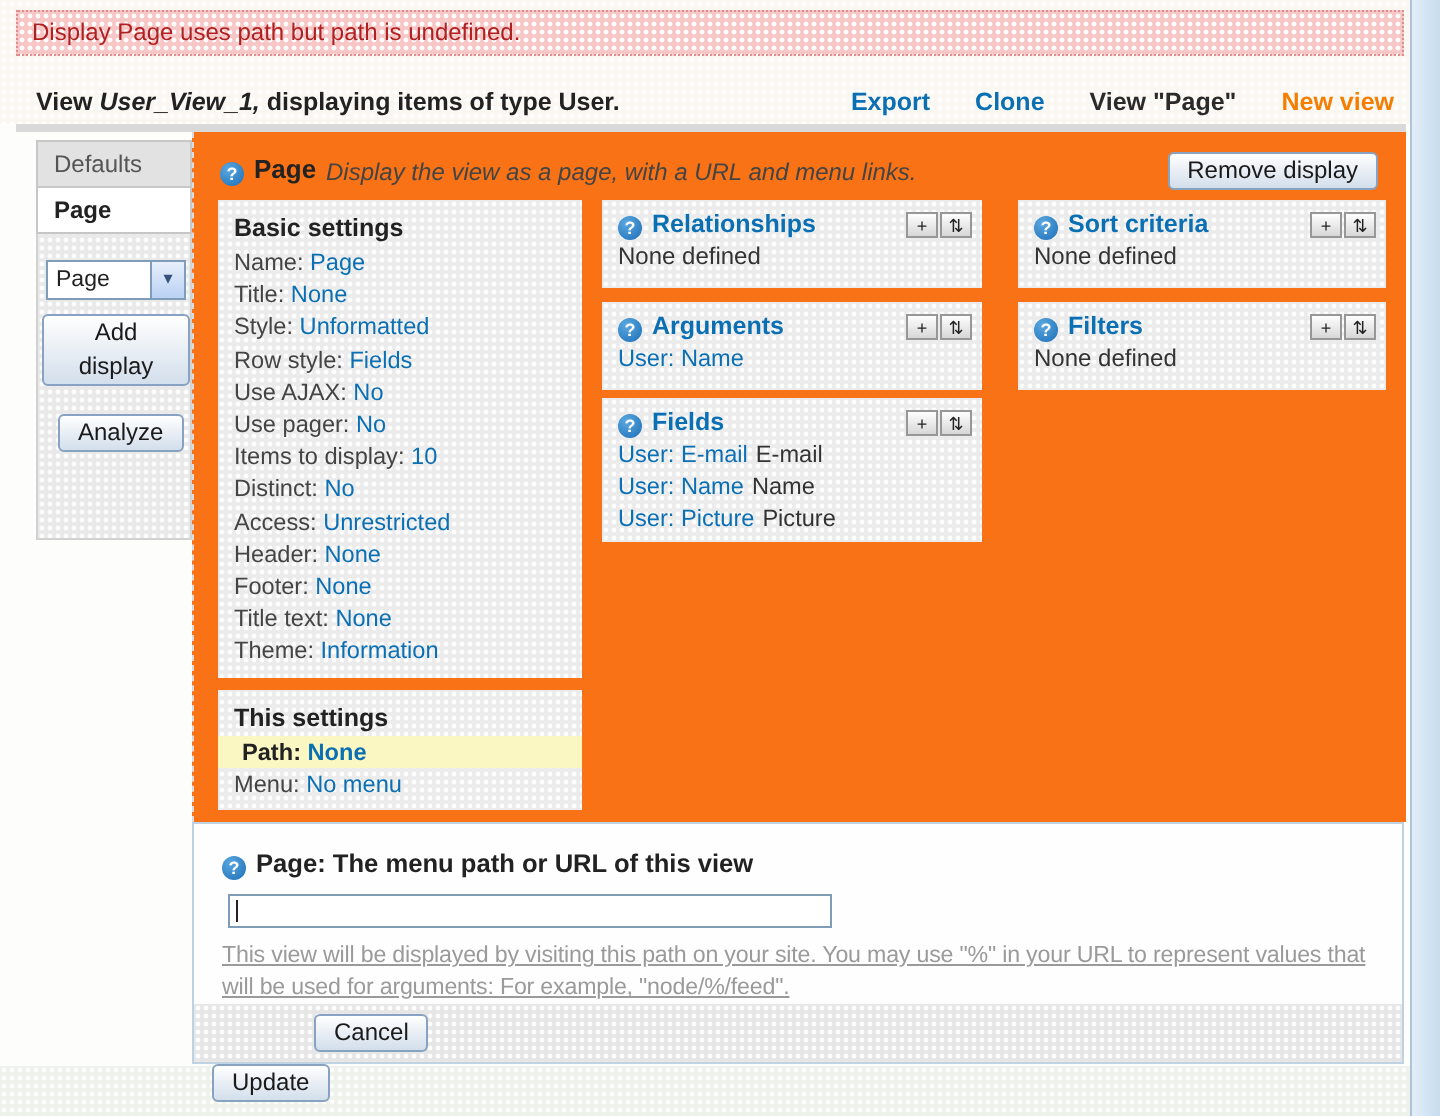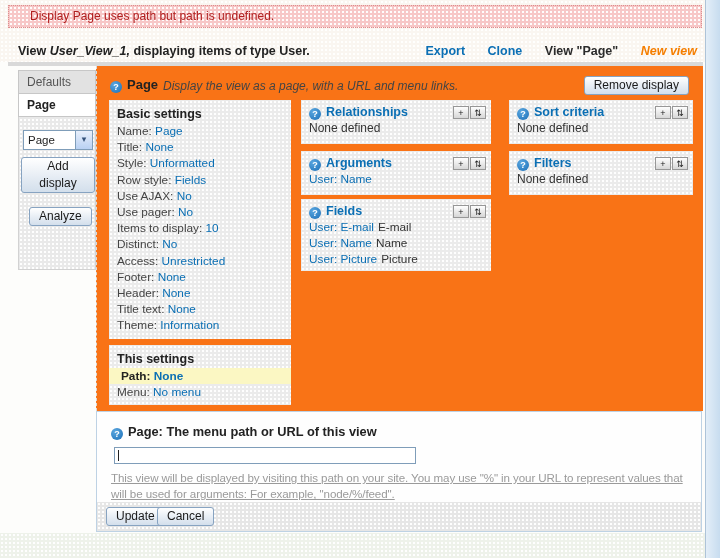--- a/index.html
+++ b/index.html
@@ -5,29 +5,29 @@
   * { margin:0; padding:0; box-sizing:border-box; }
   html,body { width:720px; height:558px; }
   body { font-family:"Liberation Sans","DejaVu Sans",sans-serif; font-size:12px; color:#333; background:#fff; overflow:hidden; }
   .page { position:relative; width:720px; height:558px; background:#fdfdfb; overflow:hidden; }
   .dots { background-image:radial-gradient(circle, rgba(255,255,255,.95) 1px, rgba(255,255,255,0) 1.4px); background-size:4px 4px; }
 
   .top-band { position:absolute; left:0; top:0; width:705px; height:62px; background-color:#faf6f1; }
   .right-strip { position:absolute; left:705px; top:0; width:15px; height:558px; background:linear-gradient(to right,#e3eef8,#c7dcef); border-left:1px solid #adc3d8; }
   .bottom-strip { position:absolute; left:0; top:533px; width:705px; height:25px; background-color:#eef2ea; }
 
-  .error-bar { position:absolute; left:8px; top:5px; width:694px; height:23px; background-color:#f7c7c7; border:1px dotted #dd8f8f; color:#b02020; line-height:21px; padding-left:21px; font-size:12px; }
+  .error-bar { position:absolute; left:8px; top:5px; width:694px; height:23px; background-color:#f7c7c7; border:1px dotted #dd8f8f; color:#b02020; line-height:21px; padding-left:7px; font-size:12px; }
 
   .title-row { position:absolute; left:18px; top:44px; font-weight:bold; font-size:12.5px; color:#222; }
   .title-row i { font-style:italic; }
   .title-links { position:absolute; right:23px; top:44px; font-weight:bold; font-size:12.5px; white-space:nowrap; }
   .title-links a { text-decoration:none; margin-left:19px; }
   a.lnk-blue { color:#0b6fb4; }
   a.lnk-dark { color:#2b2b2b; }
-  a.lnk-orange { color:#f57e00; font-style:italic; }
+  a.lnk-orange { color:#f57e00; }
 
   .divider { position:absolute; left:8px; top:62px; width:695px; height:4px; background:#d9d9d9; }
 
   .sidebar { position:absolute; left:18px; top:70px; width:78px; height:200px; background-color:#e9e9e9; border:1px solid #d2d2d2; border-top:none; }
   .tab { position:absolute; left:-1px; width:78px; height:24px; line-height:22px; padding-left:8px; border:1px solid #c7c7c7; font-size:12px; }
   .tab.inactive { top:0; background:#e2e2e2; color:#555; }
   .tab.active { top:23px; background:#fff; color:#222; font-weight:bold; }
   .xp-select { position:absolute; left:4px; top:60px; width:70px; height:20px; background:#fff; border:1px solid #7f9db9; font-size:11.5px; line-height:18px; padding-left:4px; color:#222; cursor:default; }
   .xp-arrow { position:absolute; right:0; top:0; width:17px; height:18px; background:linear-gradient(#e8effb,#b9d1f3); border-left:1px solid #7f9db9; text-align:center; font-size:9px; line-height:17px; color:#35527a; }
 
@@ -57,21 +57,21 @@
   .bottom-pane { position:absolute; left:96px; top:411px; width:606px; height:121px; background:#fefefe; border:1px solid #bed2e4; }
   .bp-title { position:absolute; left:14px; top:12px; }
   .bp-title b { font-size:12.8px; color:#222; margin-left:5px; }
   .url-row { position:absolute; left:14px; top:35px; display:flex; align-items:center; font-size:11.8px; color:#333; }
   .url-input-wrap { position:relative; margin-left:3px; }
   .url-input { width:302px; height:17px; border:1px solid #7f9db9; background:#fff; font-size:11.5px; padding:0 3px; font-family:"Liberation Sans","DejaVu Sans",sans-serif; }
   .caret { position:absolute; left:4px; top:3px; width:1px; height:11px; background:#222; }
   .bp-help { position:absolute; left:14px; top:58px; width:582px; color:#9a9a9a; font-size:11.6px; line-height:16px; letter-spacing:-0.1px;text-decoration:underline; }
   .bp-footer { position:absolute; left:0px; top:90px; width:604px; height:29px; background-color:#e6e6e6; }
   .bp-footer .btn { position:absolute; top:5px; }
-  .btn-update { left:9px; }
+  .btn-update { left:9px;margin-top:25px; }
   .btn-cancel { left:60px; }
 </style>
 </head>
 <body>
 
 <div class="page">
   <div class="top-band dots"></div>
   <div class="right-strip dots"></div>
   <div class="bottom-strip dots"></div>
 
@@ -115,22 +115,22 @@
       <div class="box-title">Basic settings</div>
       <div class="srow"><span>Name:</span> <a href="#">Page</a></div>
       <div class="srow"><span>Title:</span> <a href="#">None</a></div>
       <div class="srow"><span>Style:</span> <a href="#">Unformatted</a></div>
       <div class="srow"><span>Row style:</span> <a href="#">Fields</a></div>
       <div class="srow"><span>Use AJAX:</span> <a href="#">No</a></div>
       <div class="srow"><span>Use pager:</span> <a href="#">No</a></div>
       <div class="srow"><span>Items to display:</span> <a href="#">10</a></div>
       <div class="srow"><span>Distinct:</span> <a href="#">No</a></div>
       <div class="srow"><span>Access:</span> <a href="#">Unrestricted</a></div>
+      <div class="srow"><span>Header:</span> <a href="#">None</a></div>
       <div class="srow"><span>Footer:</span> <a href="#">None</a></div>
-      <div class="srow"><span>Header:</span> <a href="#">None</a></div>
       <div class="srow"><span>Title text:</span> <a href="#">None</a></div>
       <div class="srow"><span>Theme:</span> <a href="#">Information</a></div>
     </div>
 
     <div class="vbox dots" style="left:12px; top:279px; width:182px;">
       <div class="box-title">This settings</div>
       <div class="srow hl-row"><span class="slabel">Path:</span> <a href="#">None</a></div>
       <div class="srow"><span>Menu:</span> <a href="#">No menu</a></div>
     </div>
 

